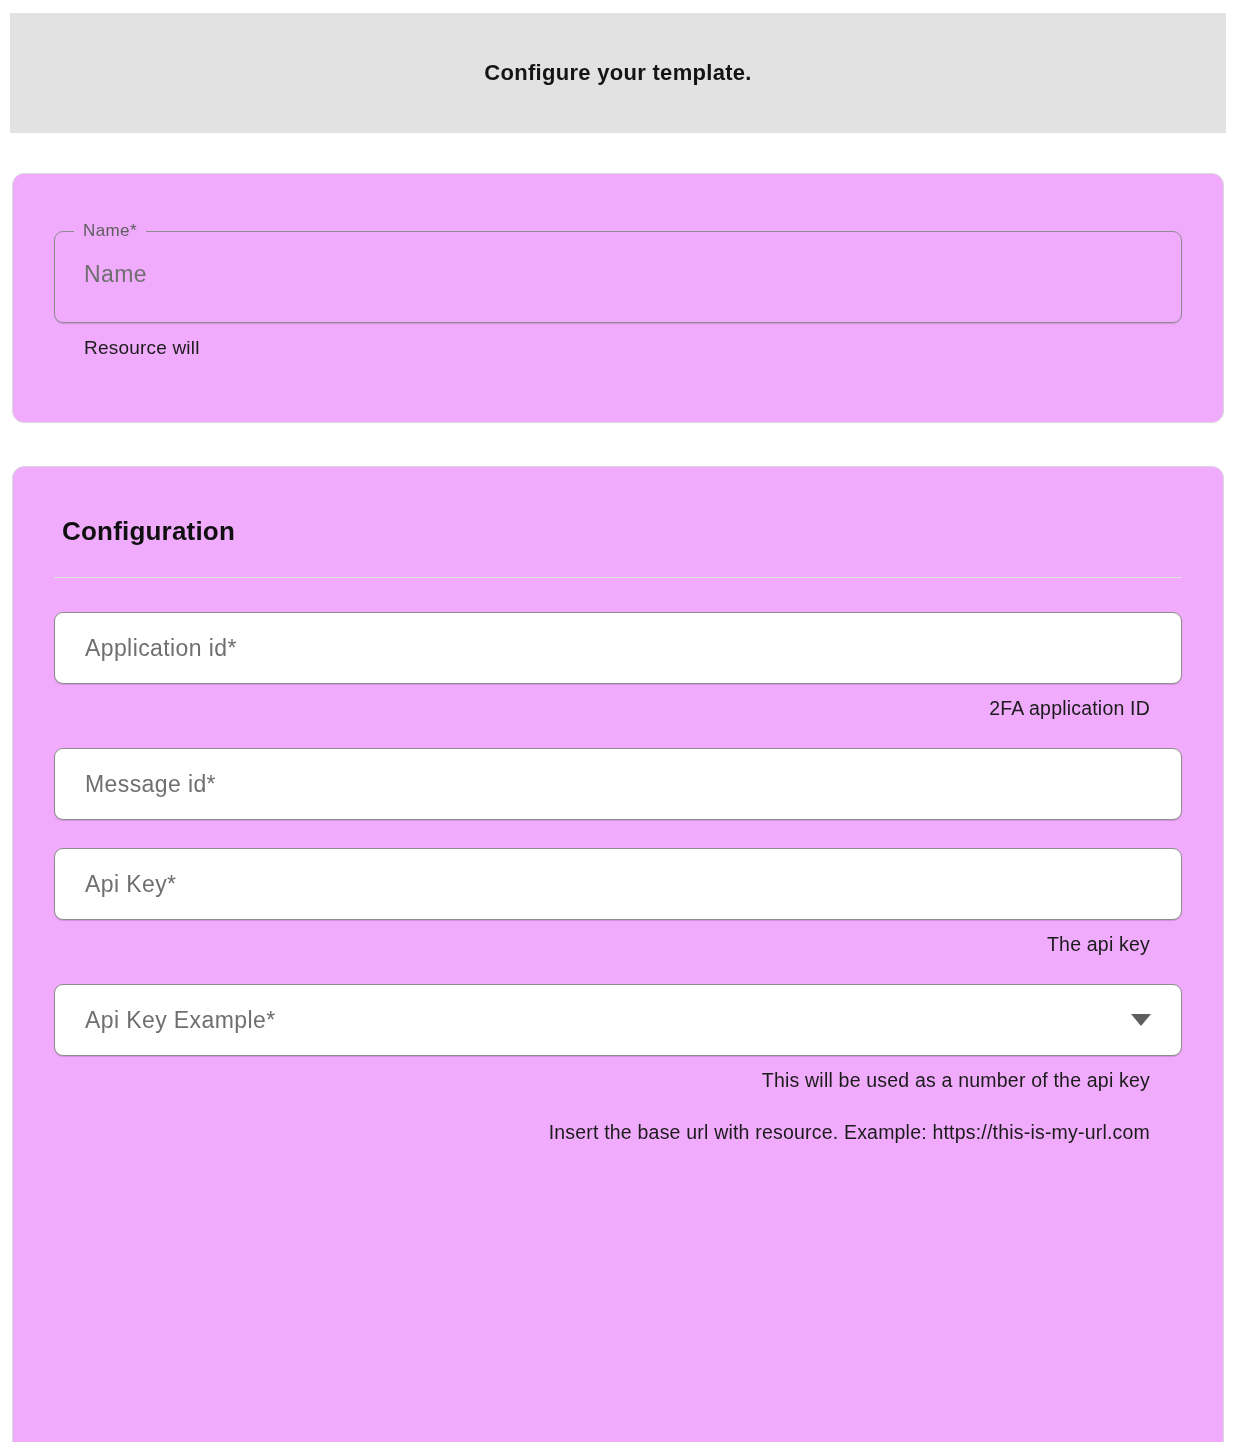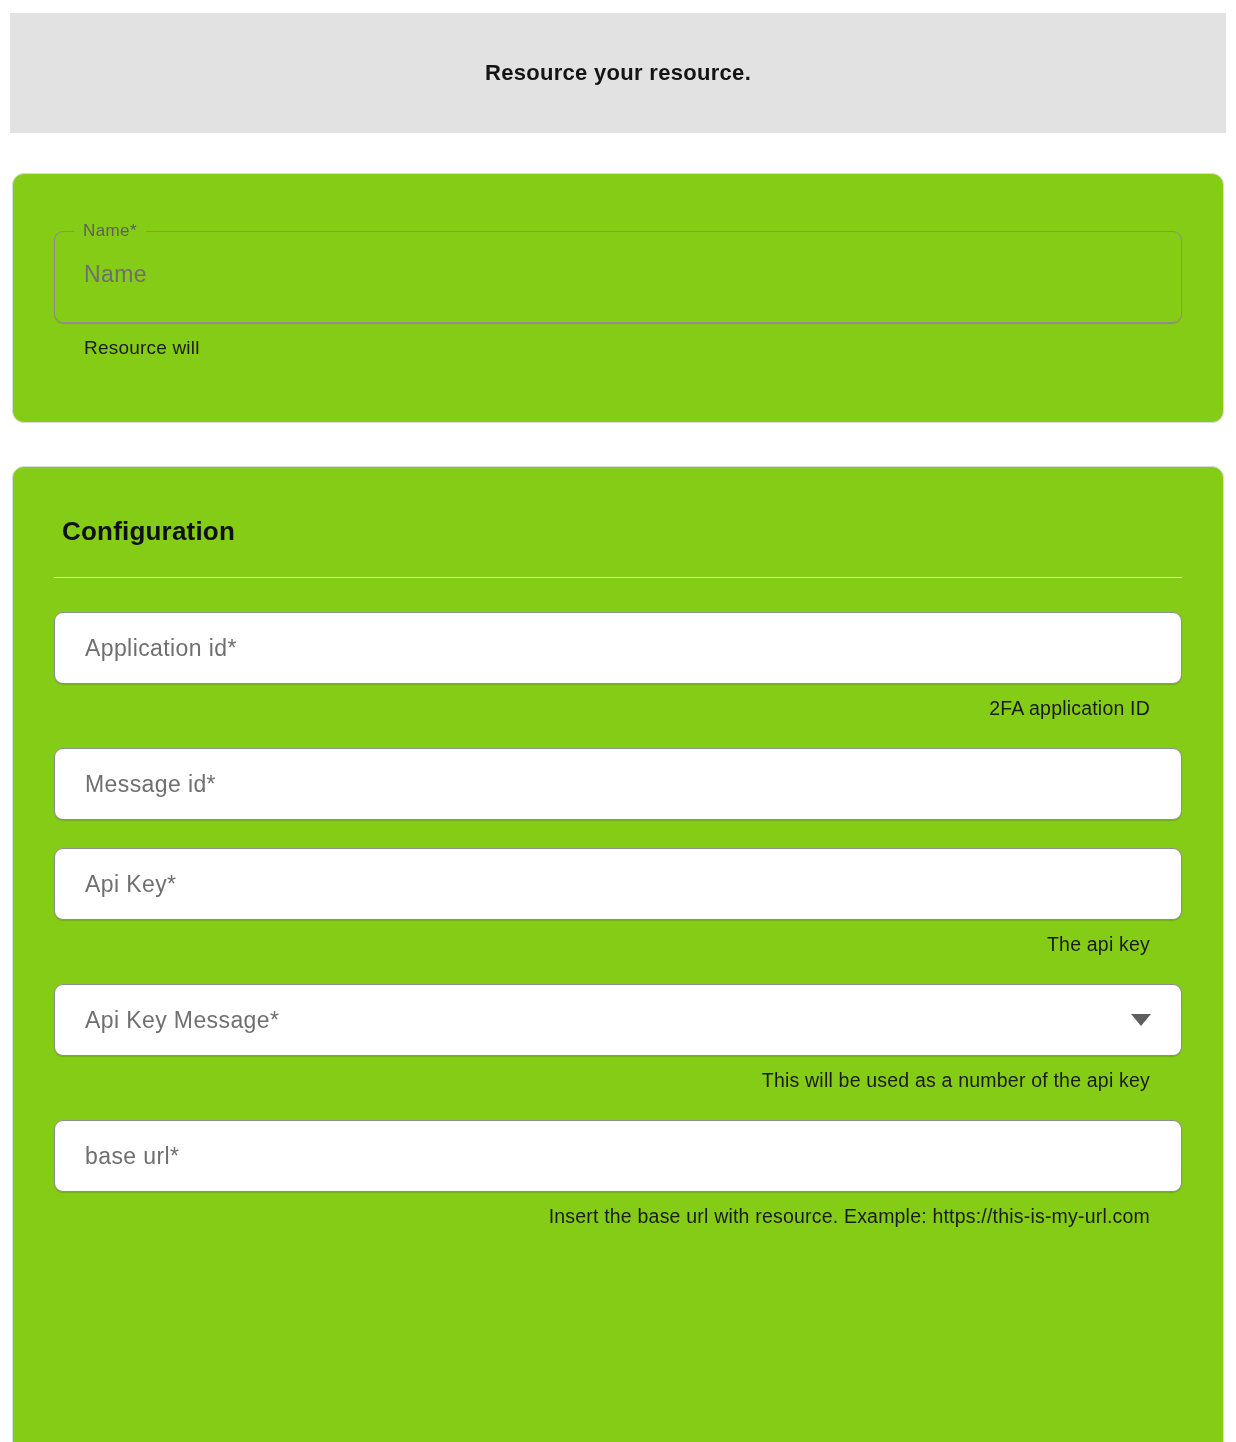--- a/index.html
+++ b/index.html
@@ -27,21 +27,21 @@
     color: #141414;
     letter-spacing: 0.3px;
   }
 
   
   .card {
     margin-left: 12px;
     margin-right: 12px;
     border: 1px solid #d9d9de;
     border-radius: 12px;
-    background: #84cc16;
+    background: #f0abfc;
   }
   .card-name {
     margin-top: 40px;
     height: 250px;
     padding: 0 41px;
   }
   .card-config {
     margin-top: 43px;
     height: 1045px;           
     padding: 0 41px;
@@ -148,21 +148,21 @@
     padding-right: 32px;
     font-size: 19.5px;
     color: #1b1b1b;
     letter-spacing: 0.2px;
   }
 </style>
 </head>
 <body>
 
 <div class="banner">
-  <div class="banner-title">Resource your resource.</div>
+  <div class="banner-title">Configure your template.</div>
 </div>
 
 <div class="card card-name">
   <fieldset class="outlined">
     <legend>Name*</legend>
     <input class="name-input" type="text" placeholder="Name" style="">
   </fieldset>
   <div class="name-helper">Resource will</div>
 </div>
 
@@ -179,23 +179,22 @@
     <input class="text-input" type="text" placeholder="Message id*" style="">
   </div>
 
   <div class="field">
     <input class="text-input" type="text" placeholder="Api Key*" style="">
     <div class="helper">The api key</div>
   </div>
 
   <div class="field">
     <div class="select-box" role="combobox">
-      <span class="select-placeholder">Api Key Message*</span>
+      <span class="select-placeholder">Api Key Example*</span>
       <span class="dropdown-arrow"></span>
     </div>
     <div class="helper">This will be used as a number of the api key</div>
   </div>
 
   <div class="field">
-    <input class="text-input" type="text" placeholder="base url*" style="">
     <div class="helper">Insert the base url with resource. Example: https://this-is-my-url.com</div>
   </div>
 </div>
 
 </body></html>

